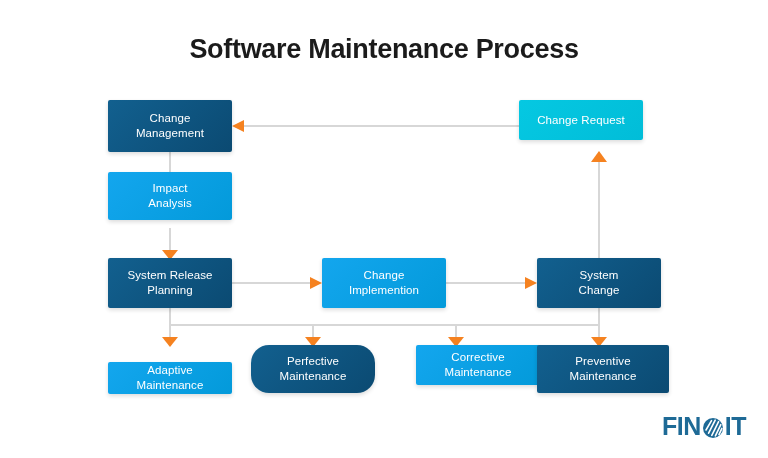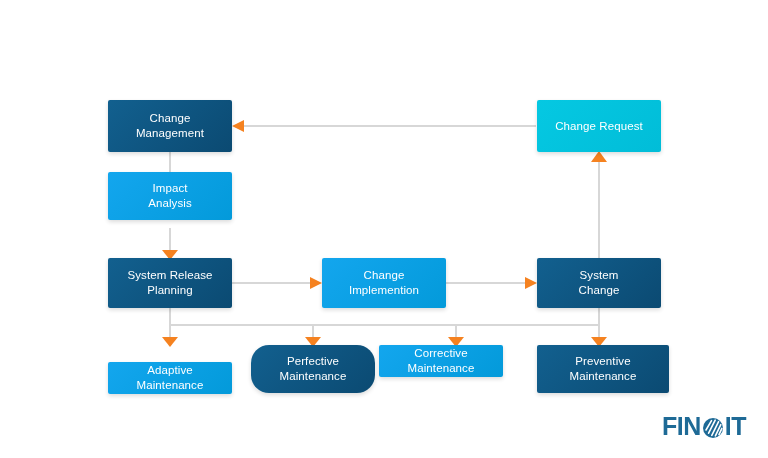--- a/index.html
+++ b/index.html
@@ -93,20 +93,21 @@
     margin: 0 1px;
     position: relative;
     top: 1px;
   }
 </style>
 </head>
 <body>
 
 <div id="canvas">
 
+  <div id="diagram-title">Software Maintenance Process</div>
 
   <svg id="connectors" viewBox="0 0 768 458" width="768" height="458" xmlns="http://www.w3.org/2000/svg">
     <defs>
       <marker id="ah-left" viewBox="0 0 10 10" refX="9" refY="5" markerWidth="7" markerHeight="7" orient="auto-start-reverse">
         <path d="M 10 0 L 10 10 L 0 5 z" fill="#f58220"></path>
       </marker>
     </defs>
 
     <g stroke="#d7d7d7" stroke-width="2" fill="none">
 
@@ -143,21 +144,21 @@
       <polygon points="448,337 464,337 456,347"></polygon>
       <polygon points="591,337 607,337 599,347"></polygon>
     </g>
   </svg>
 
   <div class="node navy" style="left:108px; top:100px; width:124px; height:52px;">
     <span class="label">Change
 Management</span>
   </div>
 
-  <div class="node cyan" style="left:537px; top:100px; width:124px; height:52px;">
+  <div class="node cyan" style="left:519px; top:100px; width:124px; height:40px;">
     <span class="label">Change Request</span>
   </div>
 
   <div class="node blue" style="left:108px; top:172px; width:124px; height:48px;">
     <span class="label">Impact
 Analysis</span>
   </div>
 
   <div class="node navy" style="left:108px; top:258px; width:124px; height:50px;">
     <span class="label">System Release
@@ -177,21 +178,21 @@
   <div class="node blue" style="left:108px; top:362px; width:124px; height:32px;">
     <span class="label">Adaptive
 Maintenance</span>
   </div>
 
   <div class="node navy" style="left:251px; top:345px; width:124px; height:48px;border-radius:18px;">
     <span class="label">Perfective
 Maintenance</span>
   </div>
 
-  <div class="node blue" style="left:379px; top:345px; width:124px; height:32px;">
+  <div class="node blue" style="left:416px; top:345px; width:124px; height:40px;">
     <span class="label">Corrective
 Maintenance</span>
   </div>
 
   <div class="node navy" style="left:537px; top:345px; width:132px; height:48px;">
     <span class="label">Preventive
 Maintenance</span>
   </div>
 
   <div id="logo">

